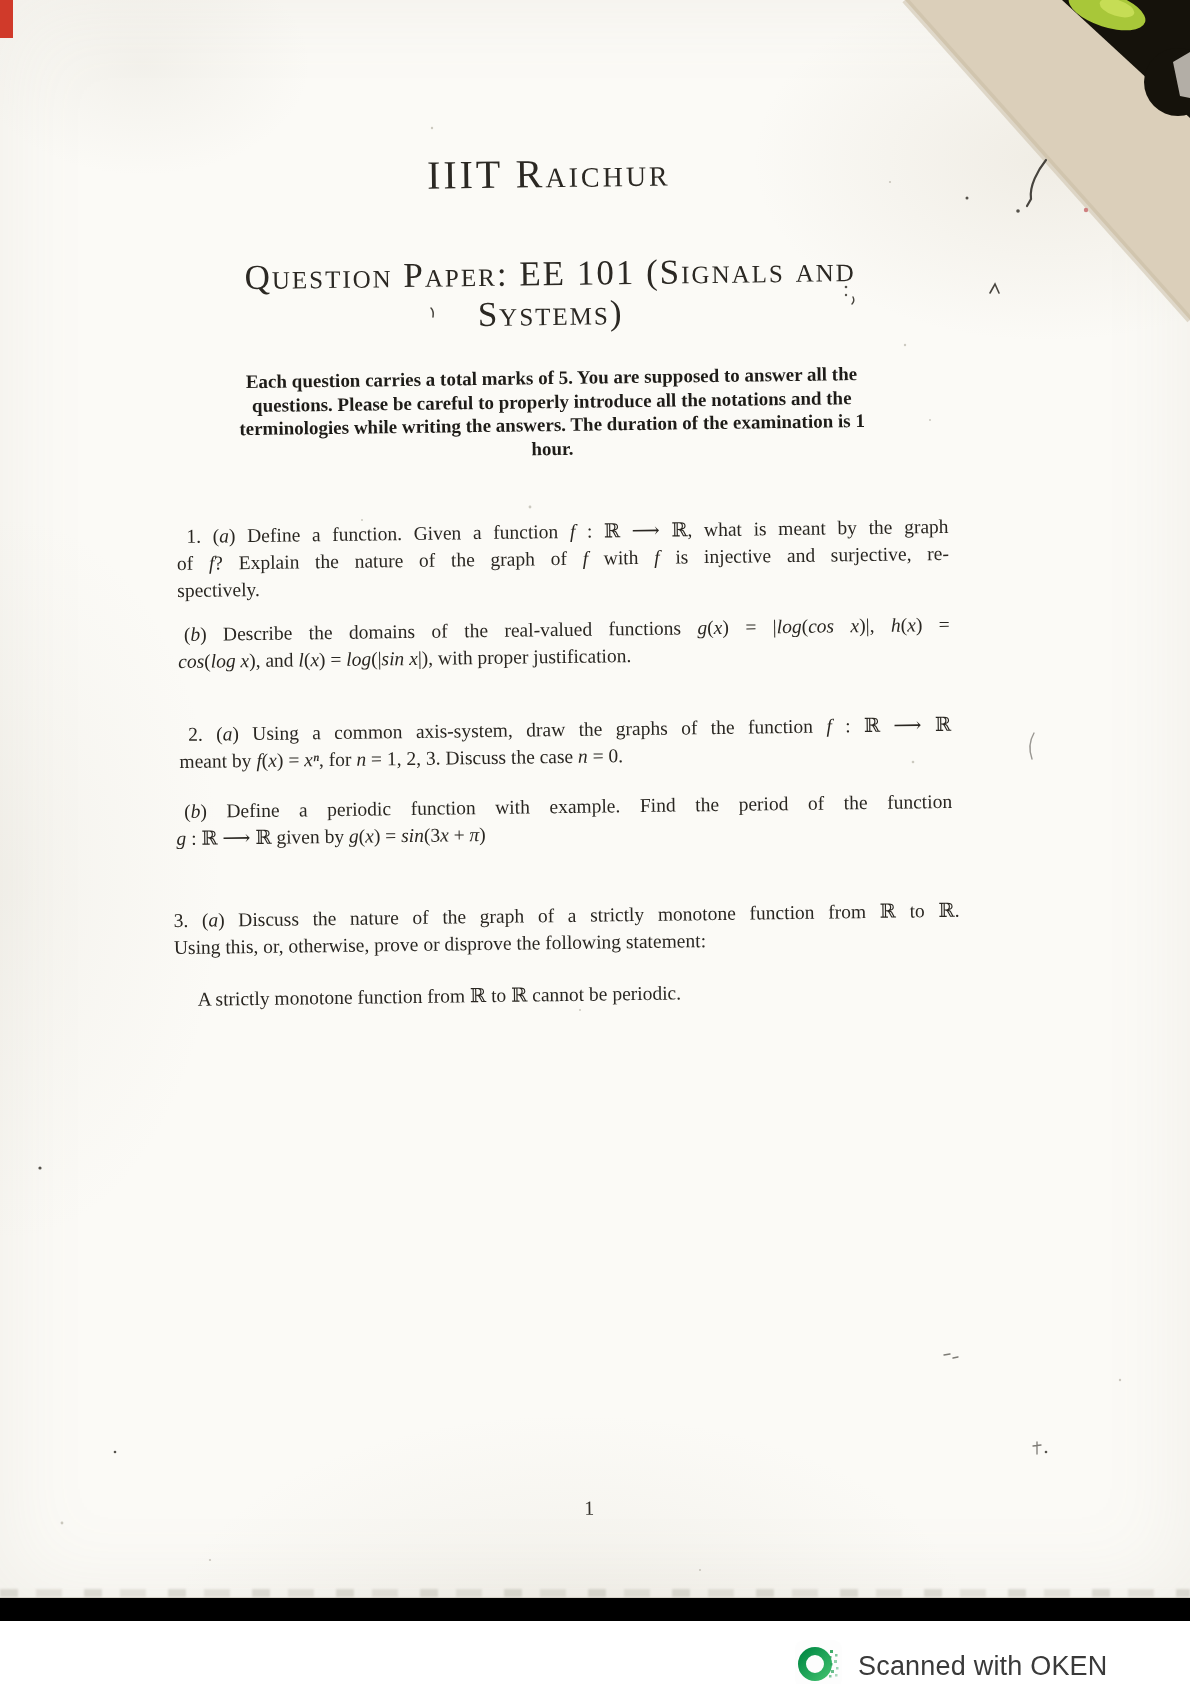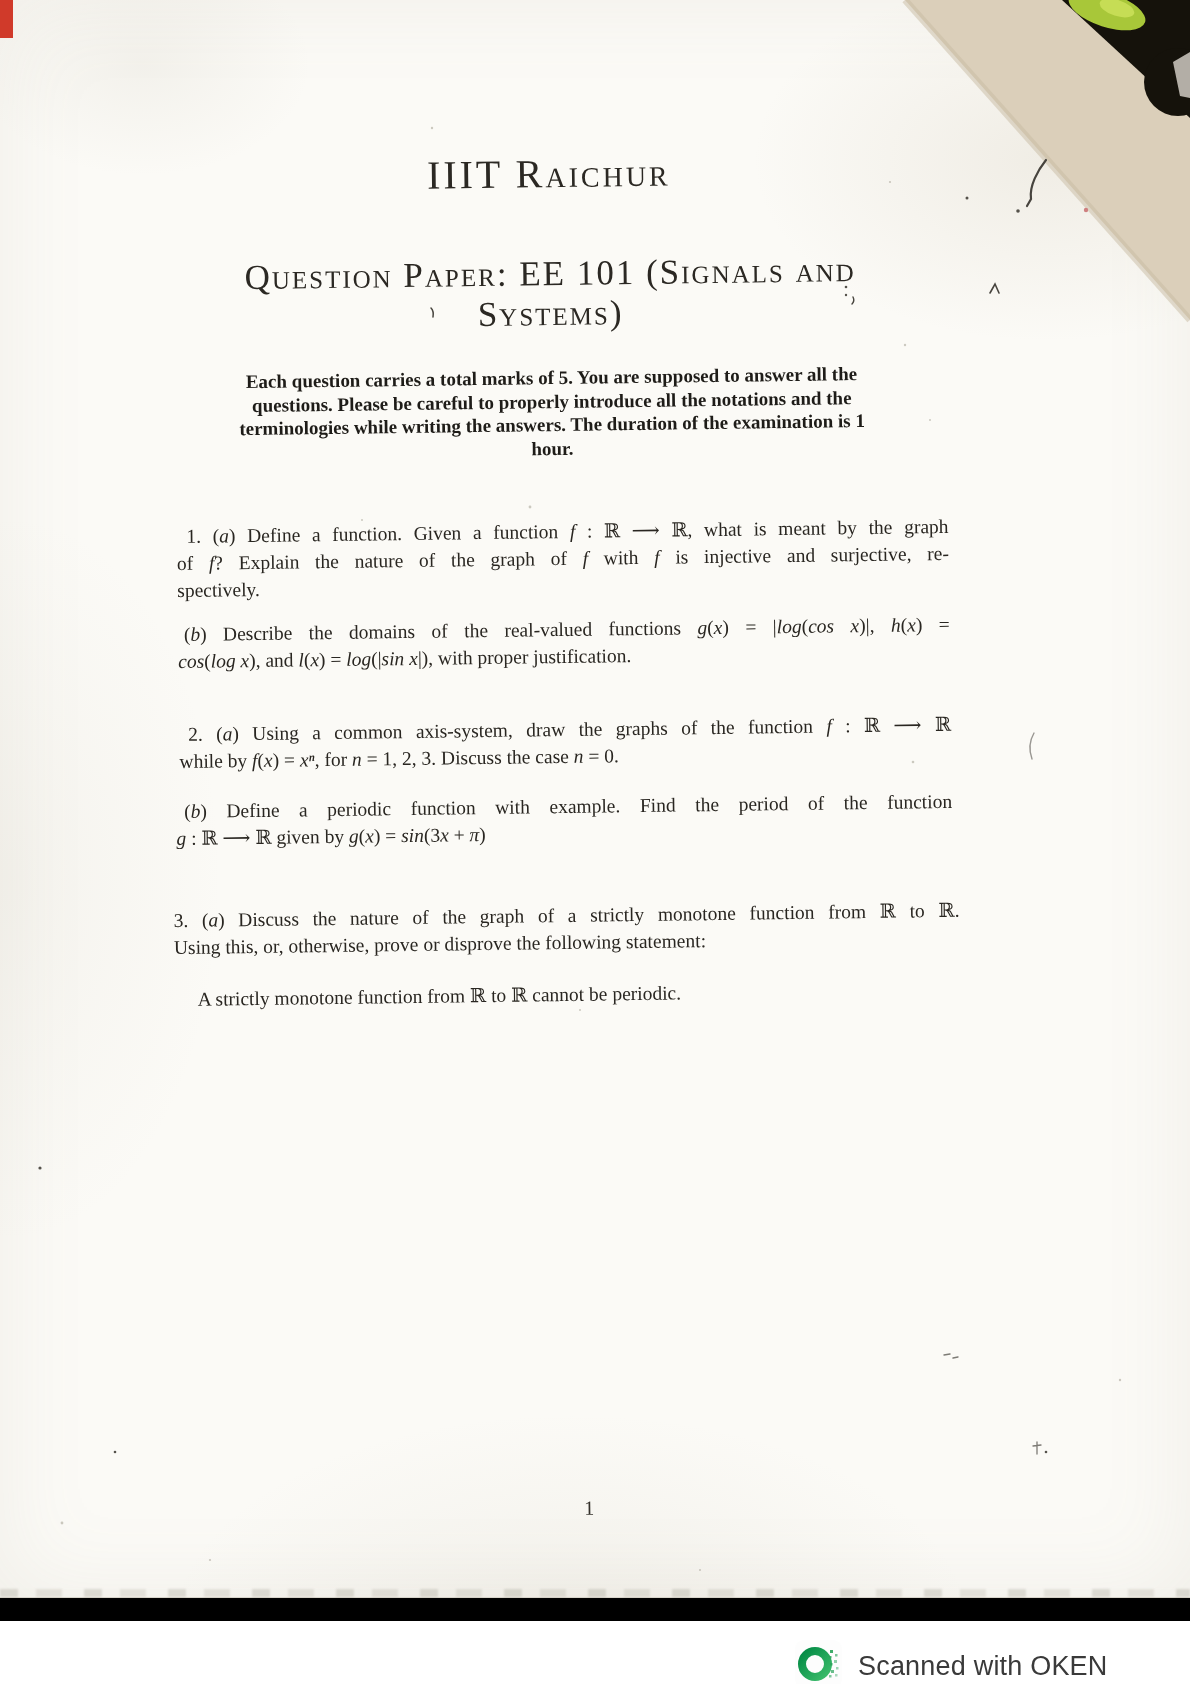--- a/index.html
+++ b/index.html
@@ -82,21 +82,21 @@
         <div class="ql"><span>spectively.</span></div>
       </div>
 
       <div class="q" style="left:180px;top:616px;width:772px;">
         <div class="ql jline" style="text-indent:6px;"><span>(</span><span class="it">b</span><span>) Describe the domains of the real-valued functions </span><span class="it">g</span><span>(</span><span class="it">x</span><span>) = |</span><span class="it">log</span><span>(</span><span class="it">cos x</span><span>)|, </span><span class="it">h</span><span>(</span><span class="it">x</span><span>) =</span></div>
         <div class="ql"><span class="it">cos</span><span>(</span><span class="it">log x</span><span>), and </span><span class="it">l</span><span>(</span><span class="it">x</span><span>) = </span><span class="it">log</span><span>(|</span><span class="it">sin x</span><span>|), with proper justification.</span></div>
       </div>
 
       <div class="q" style="left:180px;top:716px;width:772px;">
         <div class="ql jline" style="text-indent:9px;"><span>2. (</span><span class="it">a</span><span>) Using a common axis-system, draw the graphs of the function </span><span class="it">f</span><span> : ℝ ⟶ ℝ</span></div>
-        <div class="ql"><span>while by </span><span class="it">f</span><span>(</span><span class="it">x</span><span>) = </span><span class="it">xⁿ</span><span>, for </span><span class="it">n</span><span> = 1, 2, 3. Discuss the case </span><span class="it">n</span><span> = 0.</span></div>
+        <div class="ql"><span>meant by </span><span class="it">f</span><span>(</span><span class="it">x</span><span>) = </span><span class="it">xⁿ</span><span>, for </span><span class="it">n</span><span> = 1, 2, 3. Discuss the case </span><span class="it">n</span><span> = 0.</span></div>
       </div>
 
       <div class="q" style="left:176px;top:793px;width:776px;">
         <div class="ql jline" style="text-indent:8px;"><span>(</span><span class="it">b</span><span>) Define a periodic function with example.  Find the period of the function</span></div>
         <div class="ql"><span class="it">g</span><span> : ℝ ⟶ ℝ given by </span><span class="it">g</span><span>(</span><span class="it">x</span><span>) = </span><span class="it">sin</span><span>(3</span><span class="it">x</span><span> + </span><span class="it">π</span><span>)</span></div>
       </div>
 
       <div class="q" style="left:172px;top:902px;width:786px;">
         <div class="ql jline"><span>3. (</span><span class="it">a</span><span>) Discuss the nature of the graph of a strictly monotone function from ℝ to ℝ.</span></div>
         <div class="ql"><span>Using this, or, otherwise, prove or disprove the following statement:</span></div>

